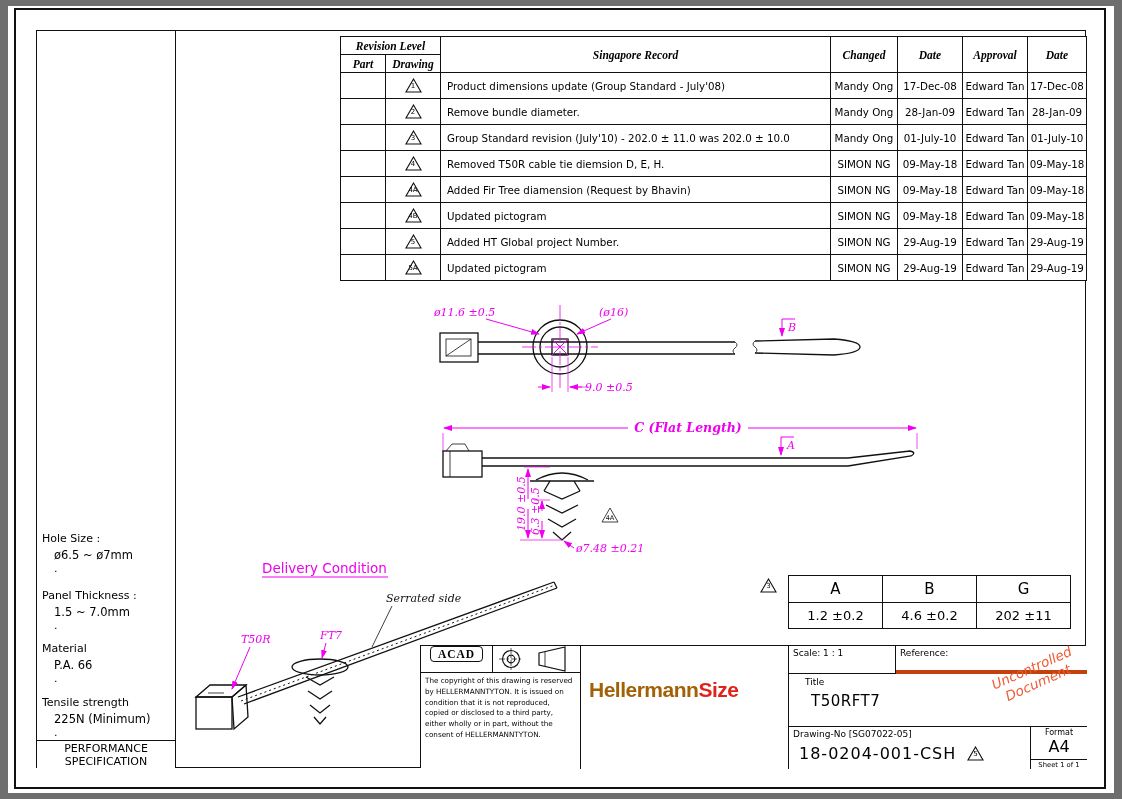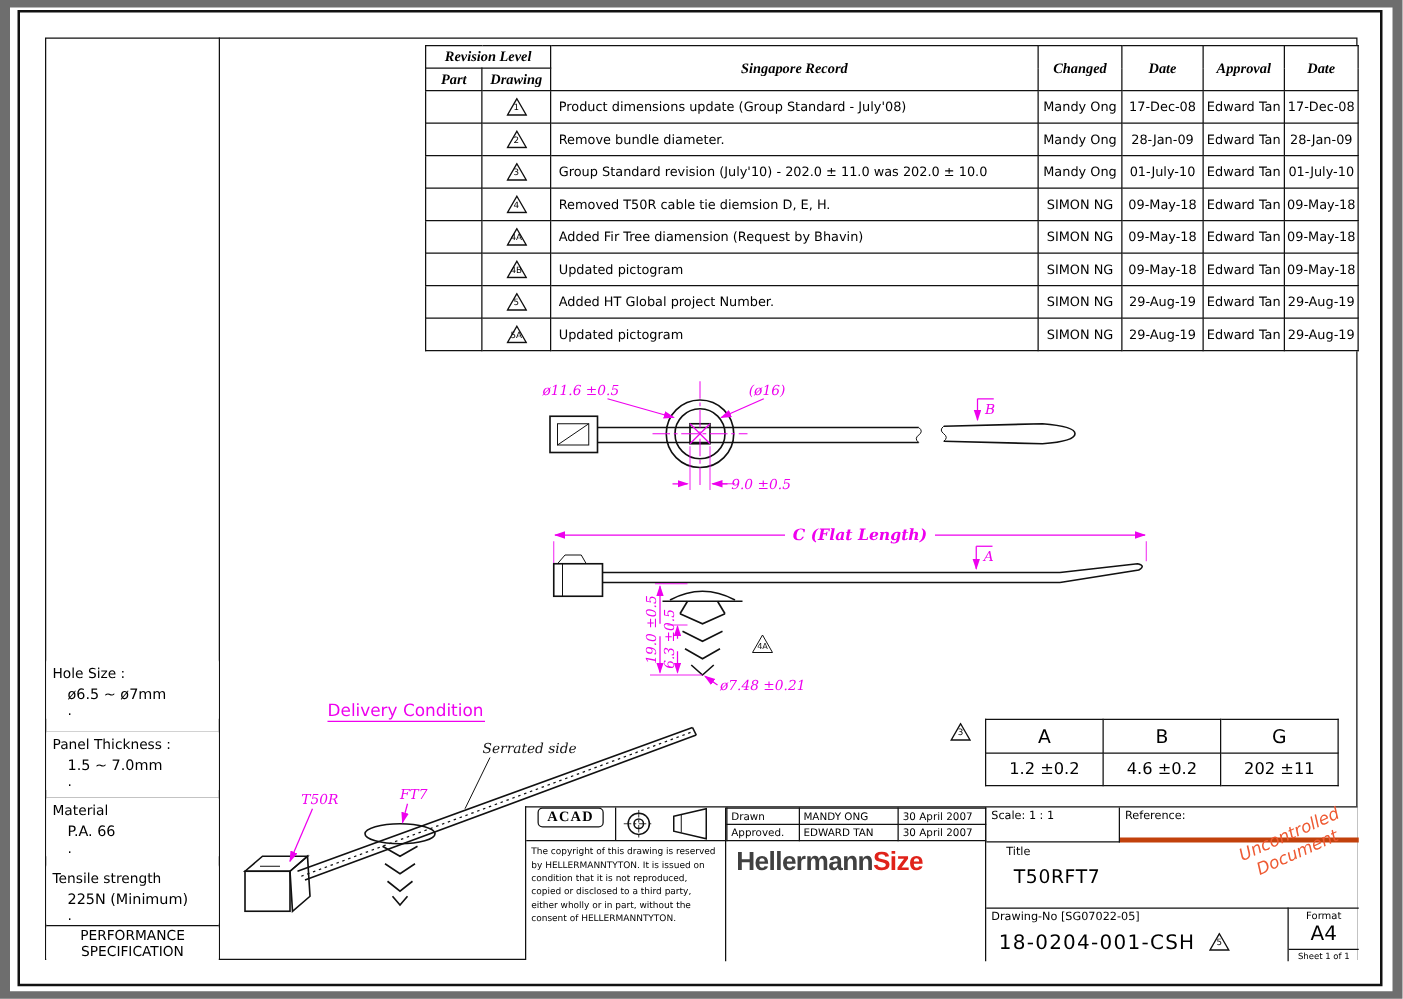--- a/index.html
+++ b/index.html
@@ -49,21 +49,21 @@
   .tb-left{position:absolute;left:0;top:0;width:160px;height:123px;border-right:1px solid #111}
   .acad-row{position:absolute;left:0;top:0;width:159px;height:27px;border-bottom:1px solid #111}
   .acad-cell{position:absolute;left:0;top:0;width:72px;height:26px;border-right:1px solid #111;display:flex;align-items:flex-start;justify-content:center}
   .acad-box{border:1.6px solid #111;border-radius:4px;padding:1px 7px;font:bold 11.5px "Liberation Serif",serif;letter-spacing:1px}
   .proj{position:absolute;left:74px;top:0;width:84px;height:26px}
   .copy{position:absolute;left:0;top:27px;width:159px;padding:3px 4px;font-size:7.2px;line-height:1.5}
   .tb-mid{position:absolute;left:160px;top:0;width:208px;height:123px;border-right:1px solid #111}
   .sign{border-collapse:collapse;width:208px}
   .sign td{border:1px solid #111;height:13px;font-size:8.3px;padding:0 3px;white-space:nowrap}
   .logo{position:absolute;left:8px;top:32px;font:bold 21px "Liberation Sans",sans-serif;letter-spacing:-0.5px;white-space:nowrap}
-  .logo .b{color:#404040}
+  .logo .b{color:#a16207}
   .logo .r{color:#e0221a}
   .addr{position:absolute;left:6px;top:60px;font-size:8.6px;line-height:1.28}
   .tb-right{position:absolute;left:368px;top:0;width:298px;height:123px}
   .scale-cell{position:absolute;left:0;top:0;width:107px;height:28px;border-right:1px solid #111;border-bottom:1px solid #111;padding:2px 4px}
   .ref-cell{position:absolute;left:107px;top:0;width:191px;height:28px;border-bottom:4px solid #c2410c;padding:2px 4px}
   .title-lbl{position:absolute;left:16px;top:31px}
   .title-val{position:absolute;left:22px;top:46px;font-size:15px;letter-spacing:.5px}
   .unc{position:absolute;left:196px;top:14px;width:100px;transform:rotate(-24deg);color:#ee5a33;font:italic 13.5px "DejaVu Sans",sans-serif;text-align:center;line-height:1.15}
   .dno-cell{position:absolute;left:0;top:80px;width:242px;height:43px;border-top:1px solid #111;border-right:1px solid #111}
   .dno-lbl{position:absolute;left:4px;top:2px}
@@ -363,39 +363,20 @@
         <line x1="4" y1="13" x2="28" y2="13" stroke="#111" stroke-width="0.7" stroke-dasharray="6 2 2 2"></line>
         <line x1="16" y1="2" x2="16" y2="24" stroke="#111" stroke-width="0.7" stroke-dasharray="6 2 2 2"></line>
         <path d="M44,7 L70,1 L70,25 L44,19 Z" fill="none" stroke="#111" stroke-width="1.2"></path>
         <line x1="50" y1="6" x2="50" y2="20" stroke="#111" stroke-width="0.8"></line>
       </svg>
     </div>
     <div class="copy">The copyright of this drawing is reserved by HELLERMANNTYTON. It is issued on condition that it is not reproduced, copied or disclosed to a third party, either wholly or in part, without the consent of HELLERMANNTYTON.</div>
   </div>
 
   <div class="tb-mid">
-    <table class="sign">
-      <colgroup>
-          <col style="width:58px">
-          <col style="width:80px">
-          <col style="width:70px">
-        </colgroup>
-      <tbody>
-          <tr>
-        <td>Drawn</td>
-        <td>MANDY ONG</td>
-        <td>30 April 2007</td>
-      </tr>
-      <tr>
-        <td>Approved.</td>
-        <td>EDWARD TAN</td>
-        <td>30 April 2007</td>
-      </tr>
-    </tbody>
-      </table>
     <div class="logo"><span class="b">Hellermann</span><span class="r">Size</span></div>
   </div>
 
   <div class="tb-right">
     <div class="scale-cell">Scale: 1 : 1</div>
     <div class="ref-cell">Reference:</div>
     <div class="title-lbl">Title</div>
     <div class="title-val">T50RFT7</div>
     <div class="unc">Uncontrolled Document</div>
     <div class="dno-cell">

